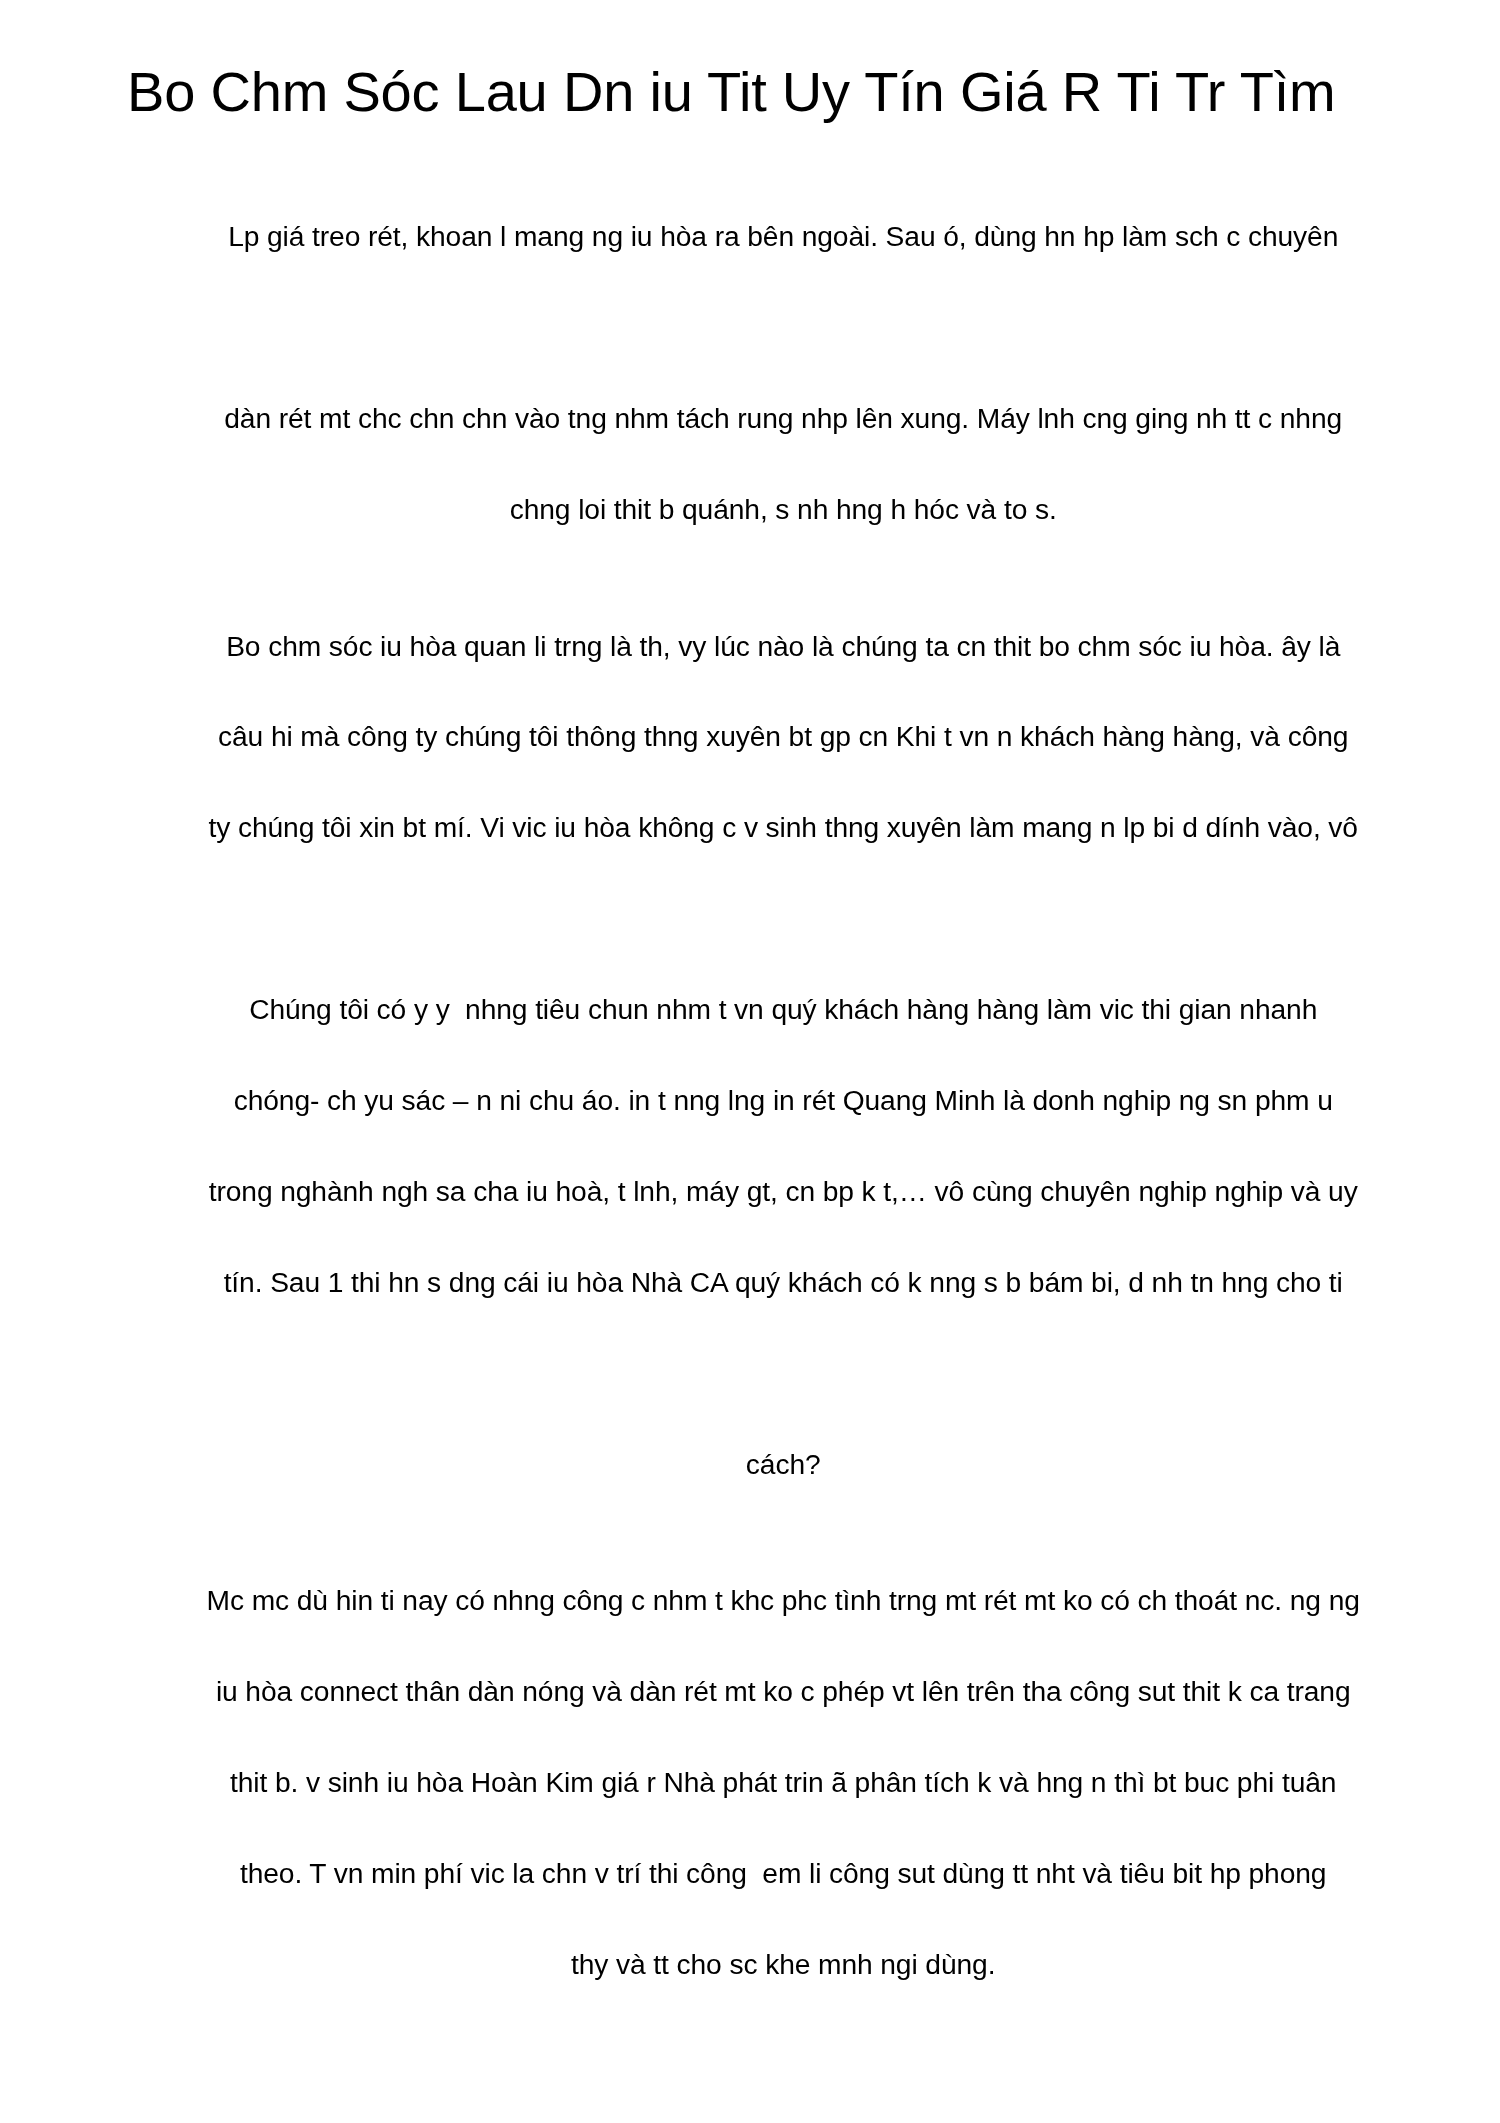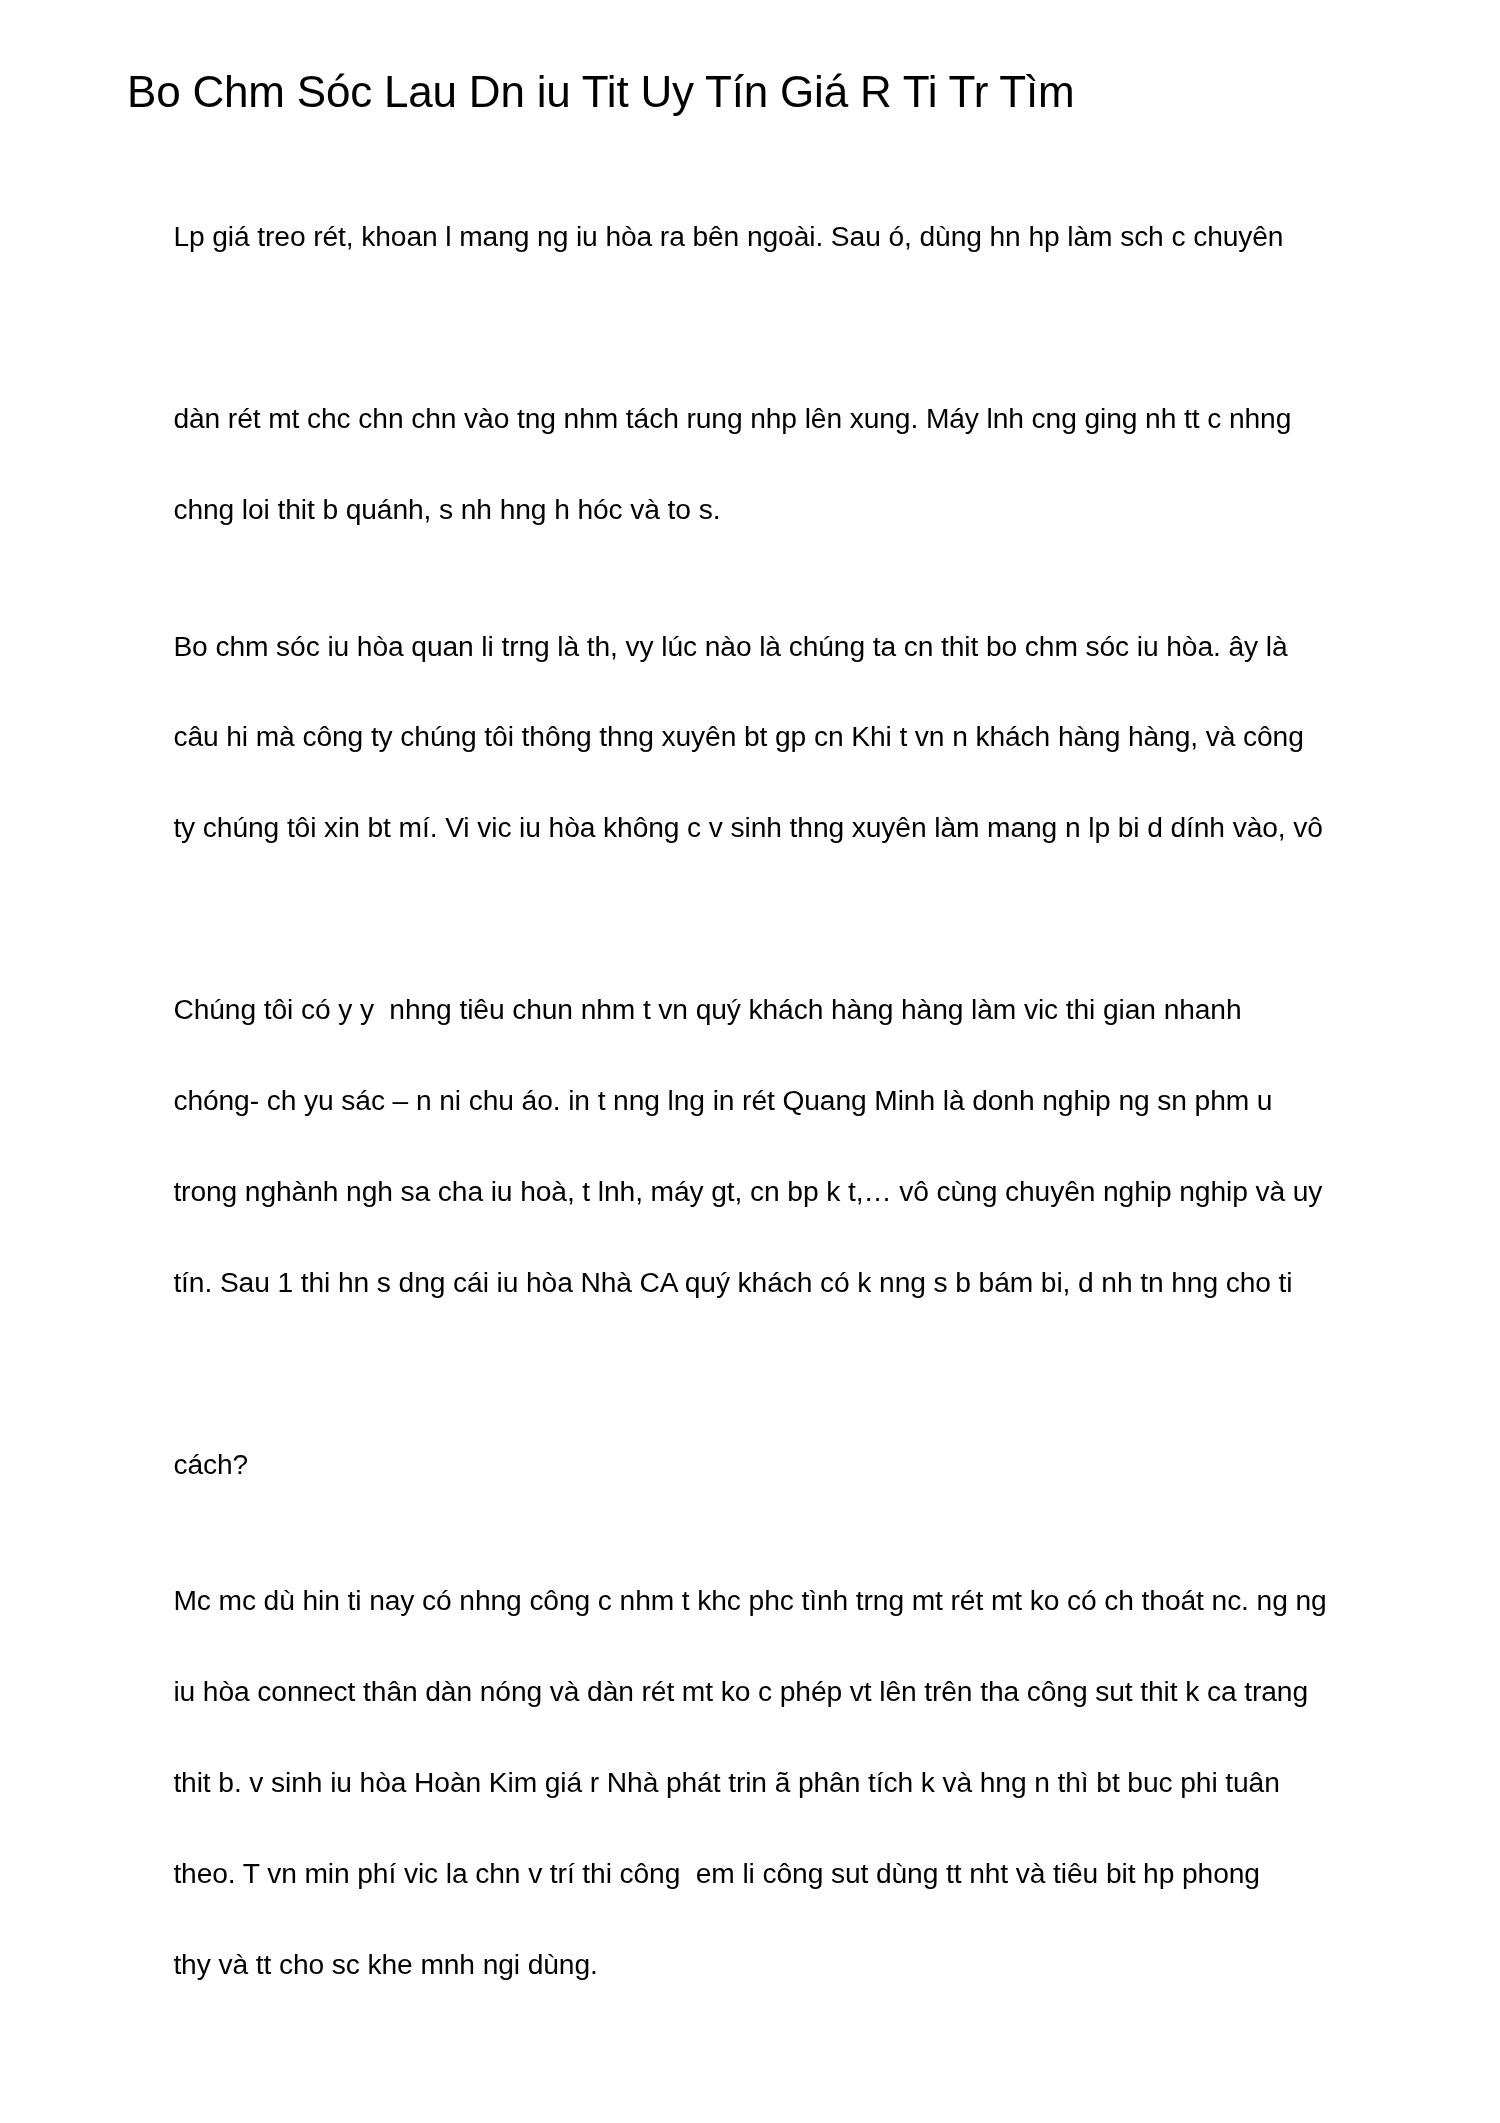--- a/index.html
+++ b/index.html
@@ -19,38 +19,39 @@
       position: absolute;
       left: 127px;
       top: 0;
       width: 1266px;
     }
     .doc-title {
       position: absolute;
       left: 0;
       top: 62px;
       margin: 0;
-      font-size: 44px;
+      font-size: 56px;
       font-weight: normal;
       line-height: 60px;
       white-space: nowrap;
       letter-spacing: -0.2px;
     }
     .doc-body {
       position: absolute;
       left: 0;
       top: 169px;
       width: 1266px;
     }
     .para {
       margin: 0;
       font-size: 28.2px;
       line-height: 45.45px;
       letter-spacing: -0.1px;
       white-space: pre-wrap;
+      text-align: center;
     }
   </style>
 </head>
 <body>
 
 <div class="page">
   <h1 class="doc-title">Bo Chm Sóc Lau Dn iu Tit Uy Tín Giá R Ti Tr Tìm</h1>
 
   <div class="doc-body">
     <p class="para">

